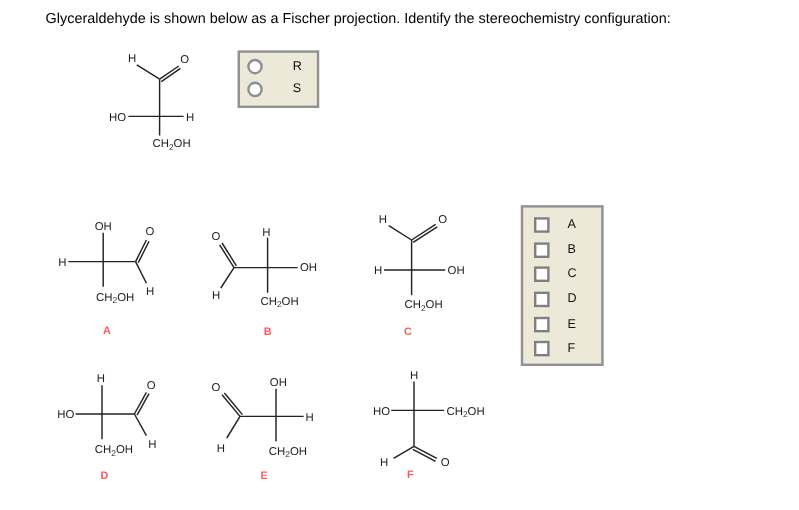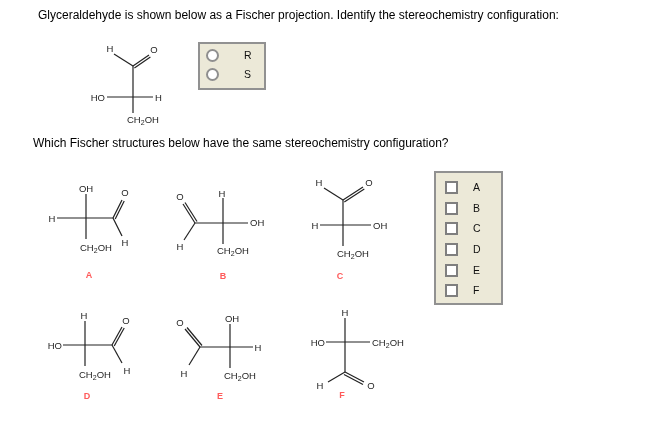--- a/index.html
+++ b/index.html
@@ -57,21 +57,20 @@
     <text x="42" y="84.5" text-anchor="start"><tspan>CH</tspan><tspan dy="2.2" font-size="7">2</tspan><tspan dy="-2.2" font-size="9.5">OH</tspan></text>
   </svg>
 
   <div class="panel" style="left:198px; top:42px; width:68px; height:48px;">
     <div class="radio" style="left:6px; top:5px;"></div>
     <div class="opt-label" style="left:44px; top:5px;">R</div>
     <div class="radio" style="left:6px; top:24px;"></div>
     <div class="opt-label" style="left:44px; top:24px;">S</div>
   </div>
 
-  <div class="q" style="left:33px; top:136px;">Which Fischer structures below have the same stereochemistry configuration?</div>
 
   <svg class="mol" style="left:40px; top:180px;" width="100" height="80">
     <g>
       <line x1="46" y1="14" x2="46" y2="38"></line>
       <line x1="17" y1="38" x2="73" y2="38"></line>
       <line x1="46" y1="38" x2="46" y2="59"></line>
       <line x1="73" y1="38" x2="82" y2="20"></line>
       <line x1="75.2" y1="39" x2="84.2" y2="21"></line>
       <line x1="73" y1="38" x2="82" y2="56"></line>
     </g>

